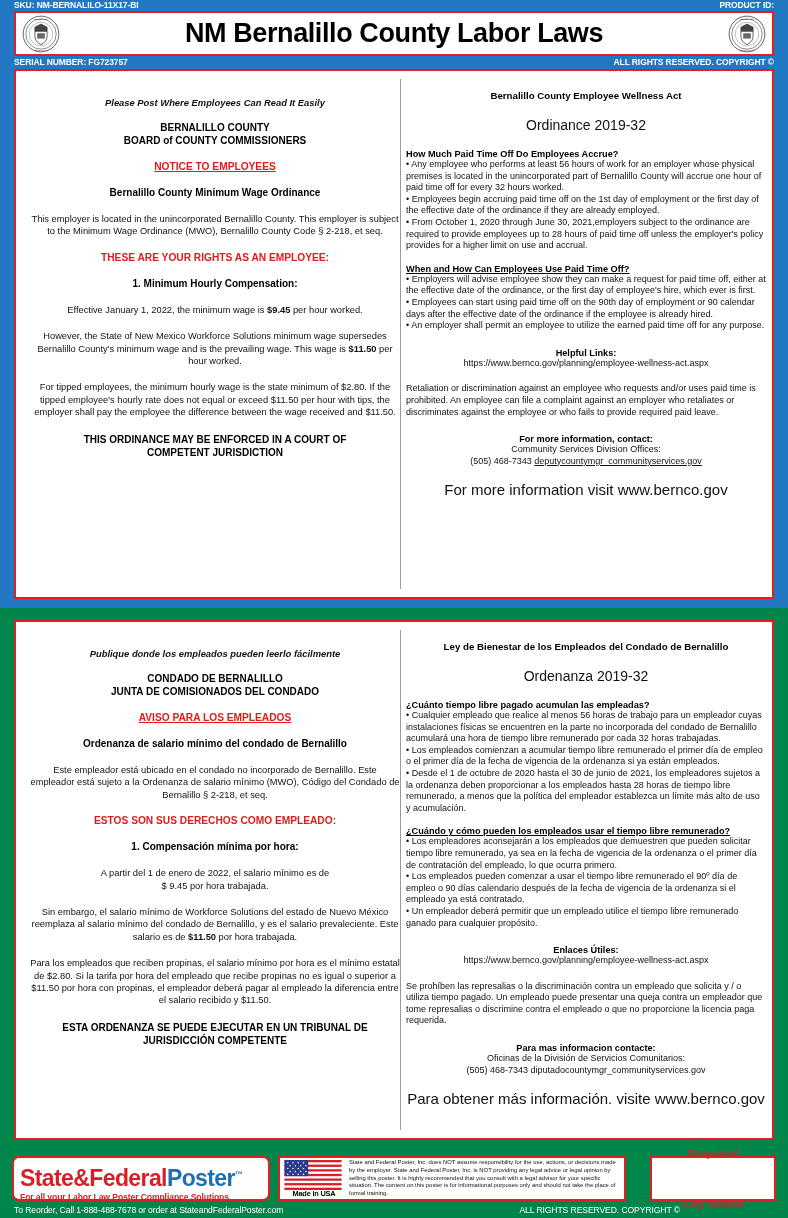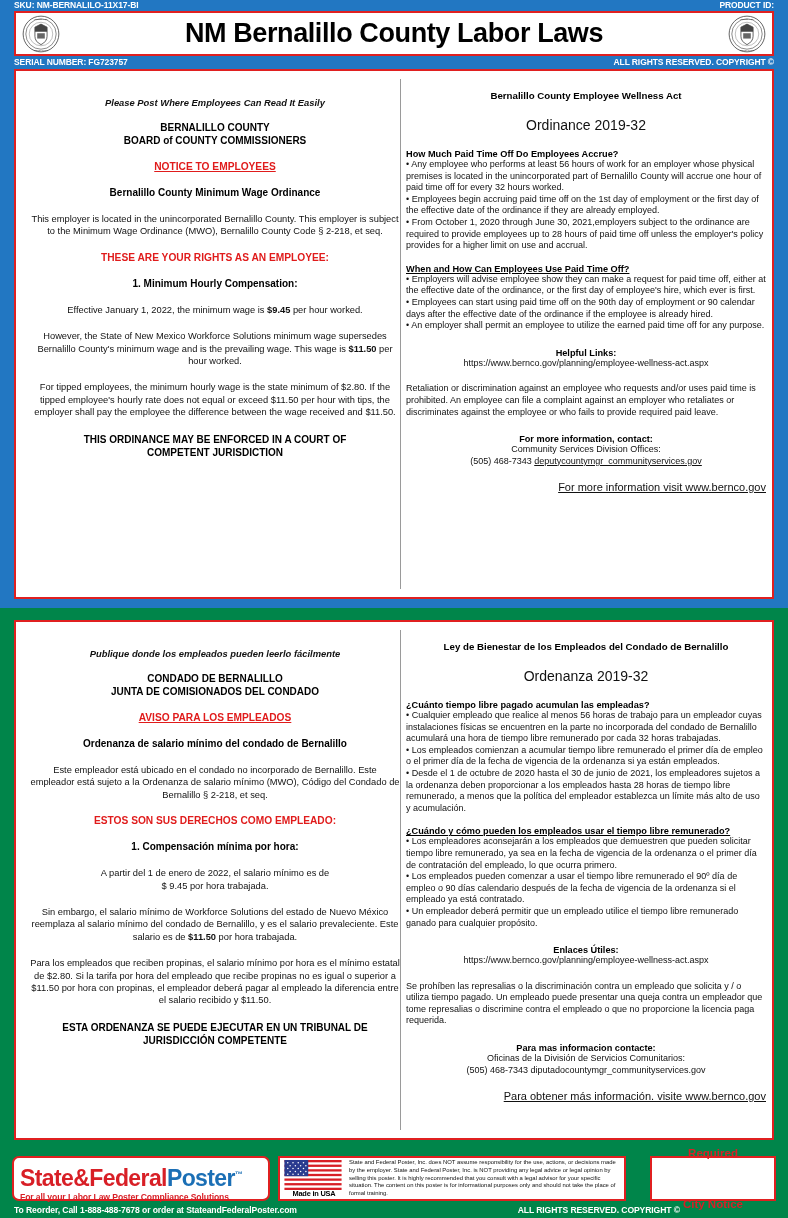--- a/index.html
+++ b/index.html
@@ -222,24 +222,23 @@
     text-align: center;
     color: #000;
   }
   .w-center {
     font-size: 9px;
     text-align: center;
     color: #111;
     line-height: 11.6px;
   }
   .w-center-ul {
-    font-size: 11px;
-    text-align: right;
-    color: #111;
-    text-decoration: underline;
+    font-size: 15px;
+    text-align: center;
+    color: #111;
   }
   .w-link-ul { text-decoration: underline; }
 
   
   .footer-inner {
     position: absolute;
     left: 0; top: 0;
     width: 788px; height: 70px;
   }
   .fbox {
@@ -323,21 +322,21 @@
     font-size: 11.5px;
     line-height: 15px;
     text-align: center;
   }
   .foot-strip {
     position: absolute;
     left: 0; top: 55px;
     width: 694px; height: 15px;
     color: #ffffff;
     font-size: 8.6px;
-    font-weight: bold;
+    font-weight: normal;
     line-height: 15px;
     letter-spacing: -0.1px;
   }
   .foot-left { position: absolute; left: 14px; top: 0; }
   .foot-right { position: absolute; right: 14px; top: 0; }
 </style>
 </head>
 <body>
 
 <div class="poster">

